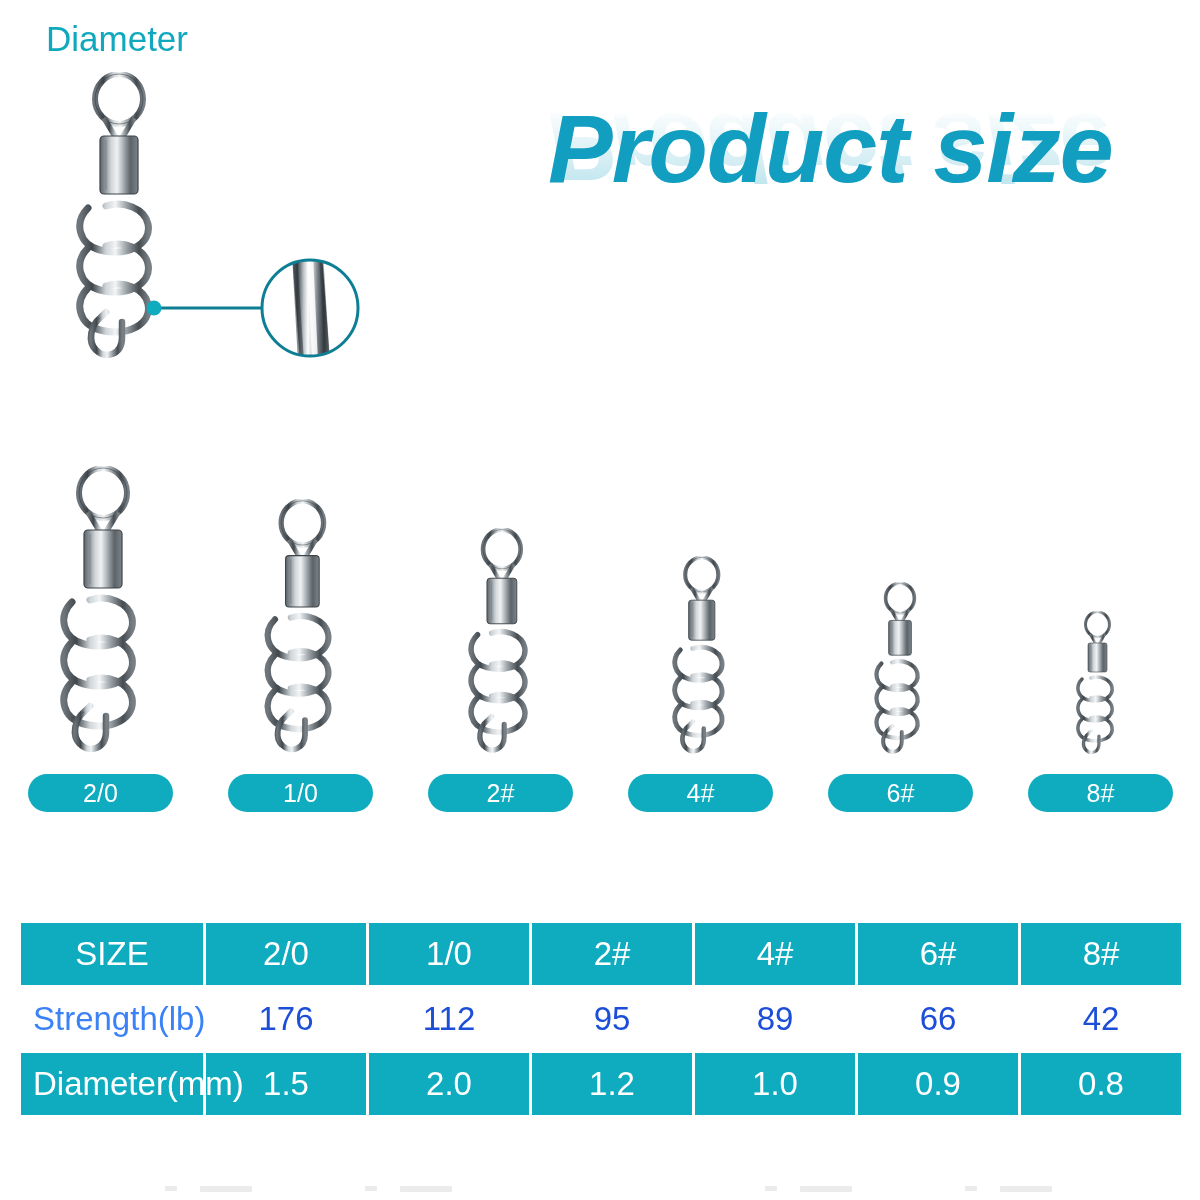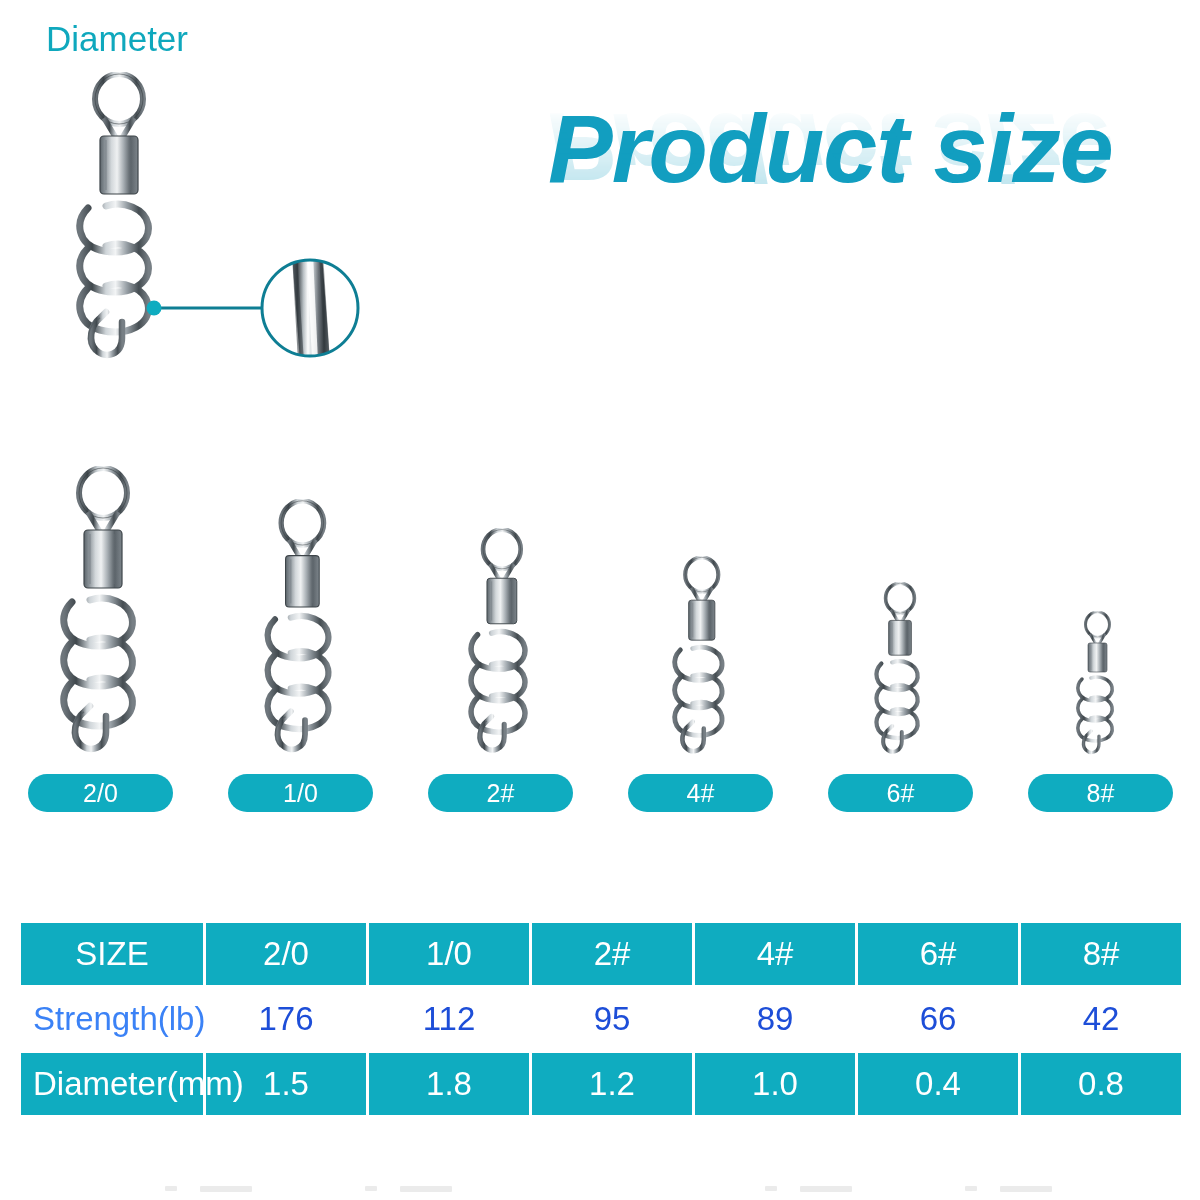--- a/index.html
+++ b/index.html
@@ -282,24 +282,24 @@
           <td class="val">176</td>
           <td class="val">112</td>
           <td class="val">95</td>
           <td class="val">89</td>
           <td class="val">66</td>
           <td class="val">42</td>
         </tr>
         <tr class="filled">
           <td class="lbl">Diameter(mm)</td>
           <td class="val">1.5</td>
-          <td class="val">1.8</td>
+          <td class="val">2.0</td>
           <td class="val">1.2</td>
           <td class="val">1.0</td>
-          <td class="val">0.4</td>
+          <td class="val">0.9</td>
           <td class="val">0.8</td>
         </tr>
       </tbody>
   </table>
 
   <div class="ghost" style="left:165px; top:1186px; width:12px; height:5px;"></div>
   <div class="ghost" style="left:200px; top:1186px; width:52px; height:6px;"></div>
   <div class="ghost" style="left:365px; top:1186px; width:12px; height:5px;"></div>
   <div class="ghost" style="left:400px; top:1186px; width:52px; height:6px;"></div>
   <div class="ghost" style="left:765px; top:1186px; width:12px; height:5px;"></div>

